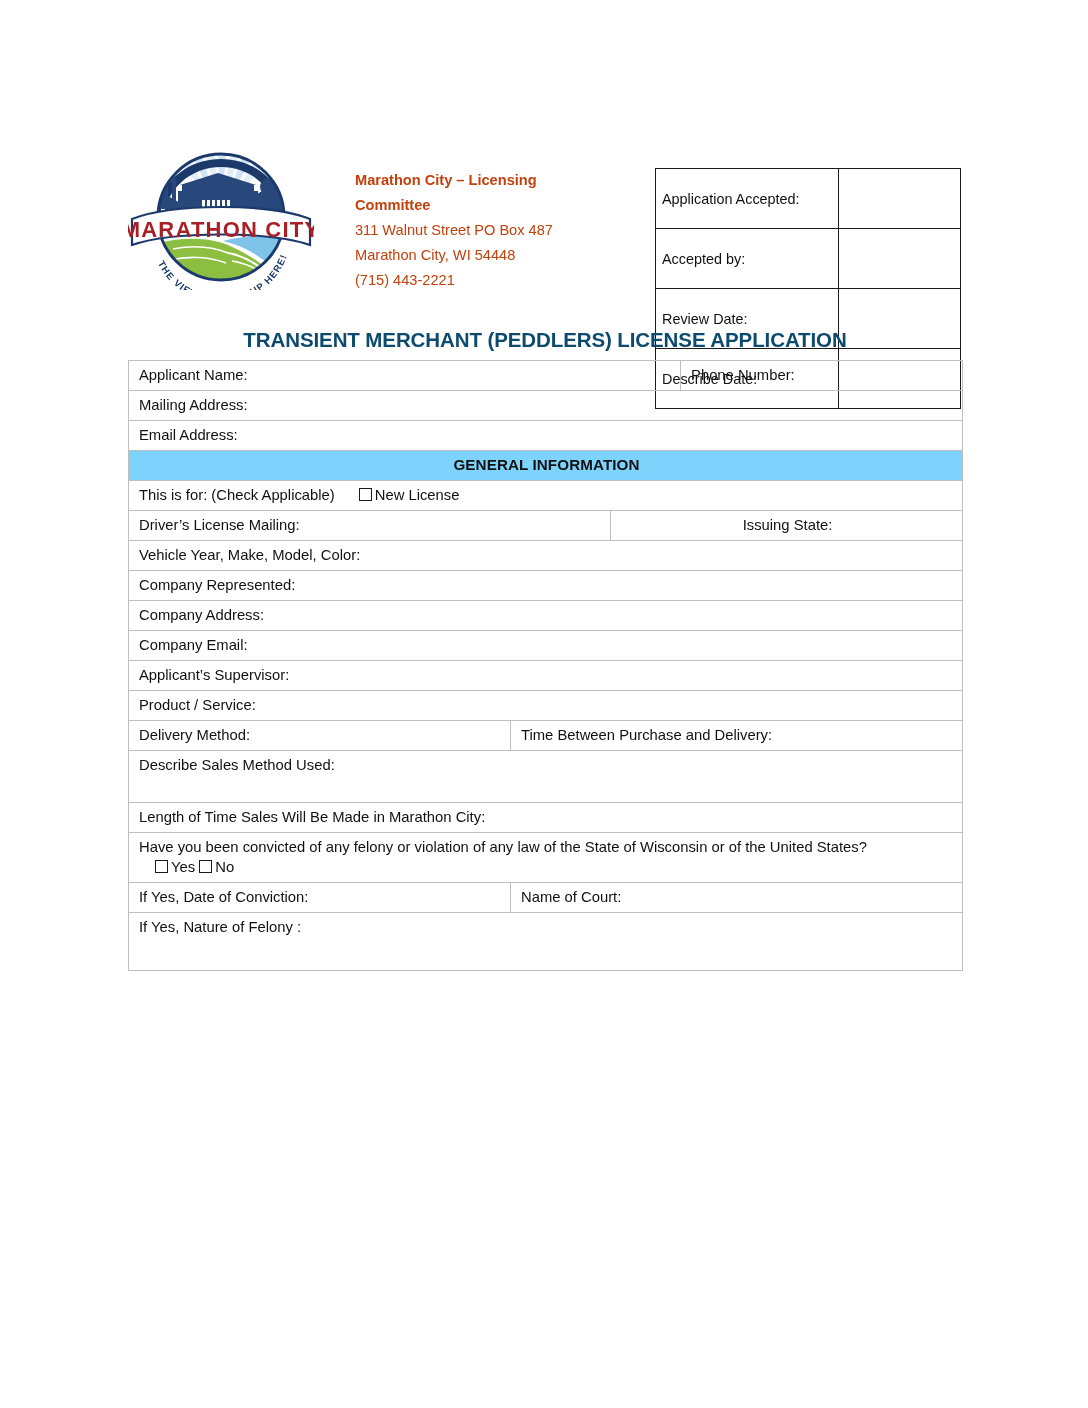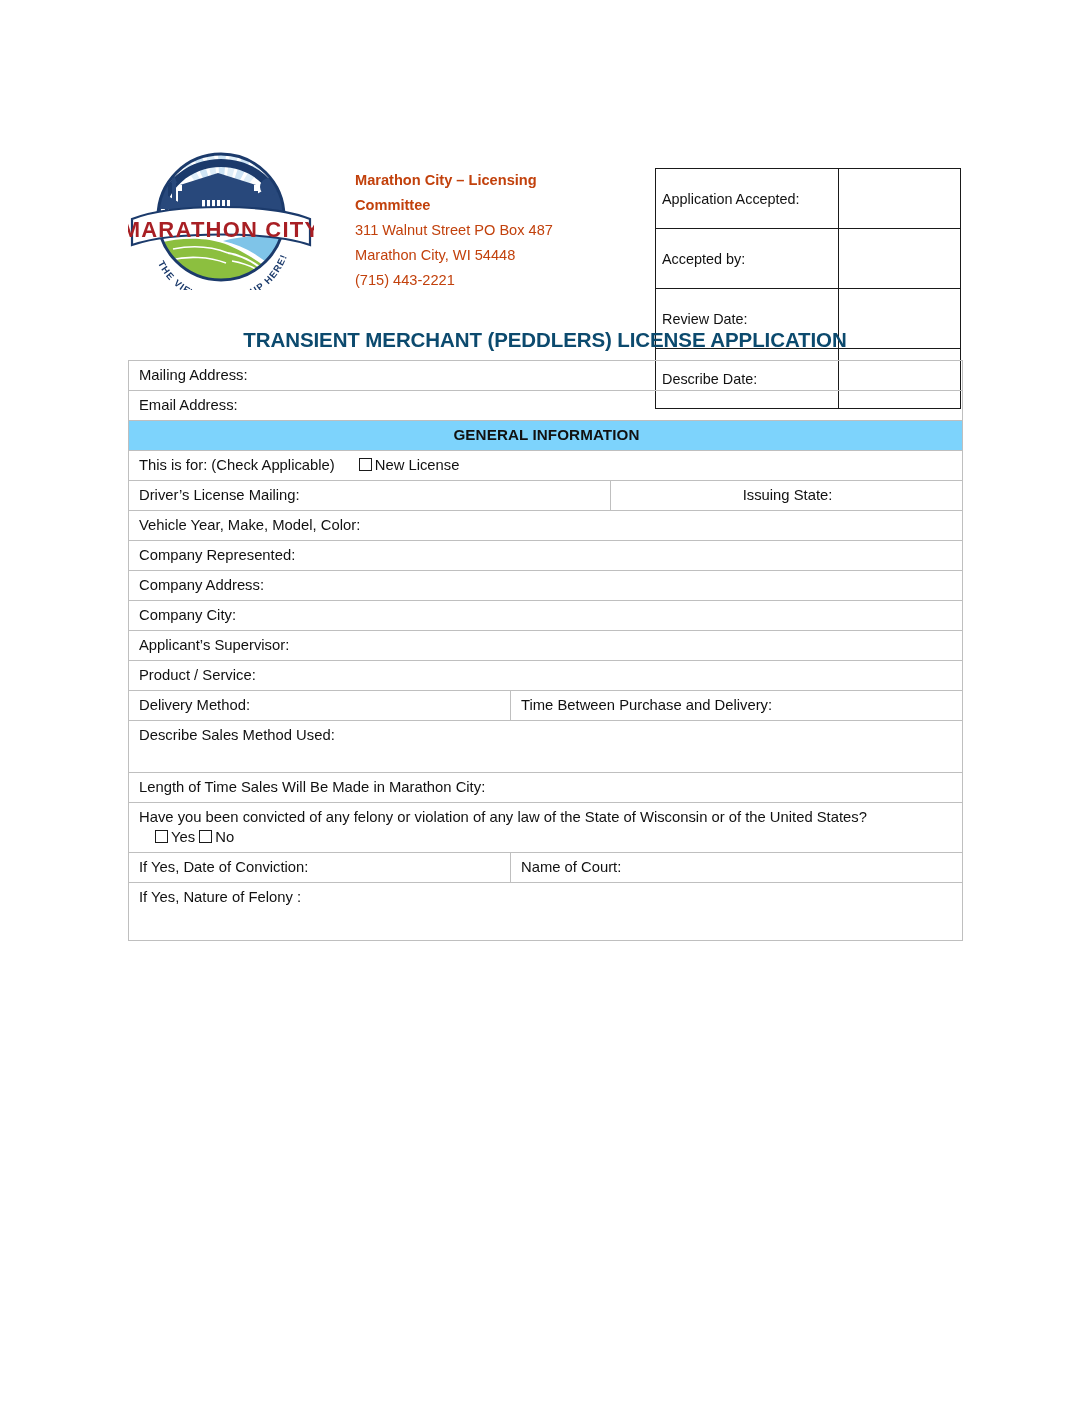--- a/index.html
+++ b/index.html
@@ -247,20 +247,24 @@
 
   <table class="form-table">
     <colgroup>
       <col style="width:382px">
       <col style="width:100px">
       <col style="width:70px">
       <col style="width:282px">
     </colgroup>
 
     <tbody>
+        <tr>
+      <td colspan="3">Applicant Name:</td>
+      <td>Phone Number:</td>
+    </tr>
 
     <tr>
       <td colspan="4">Mailing Address:</td>
     </tr>
 
     <tr>
       <td colspan="4">Email Address:</td>
     </tr>
 
     <tr>
@@ -284,21 +288,21 @@
 
     <tr>
       <td colspan="4">Company Represented:</td>
     </tr>
 
     <tr>
       <td colspan="4">Company Address:</td>
     </tr>
 
     <tr>
-      <td colspan="4">Company City:</td>
+      <td colspan="4">Company Email:</td>
     </tr>
 
     <tr>
       <td colspan="4">Applicant’s Supervisor:</td>
     </tr>
 
     <tr>
       <td colspan="4">Product / Service:</td>
     </tr>
 

